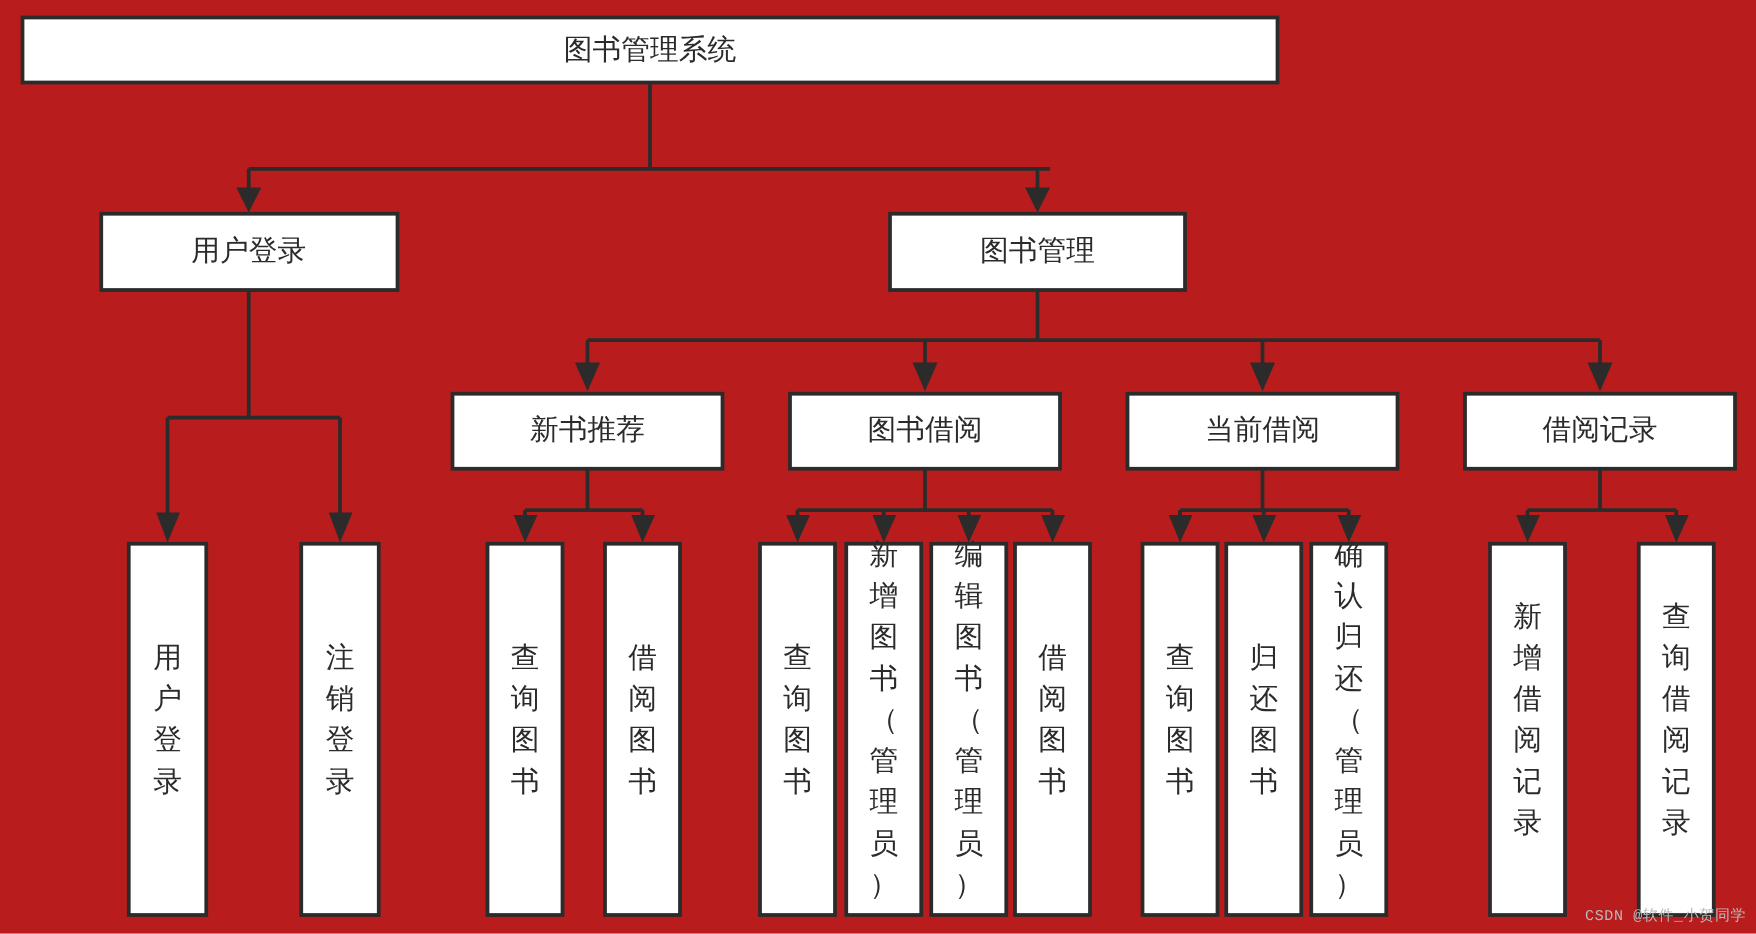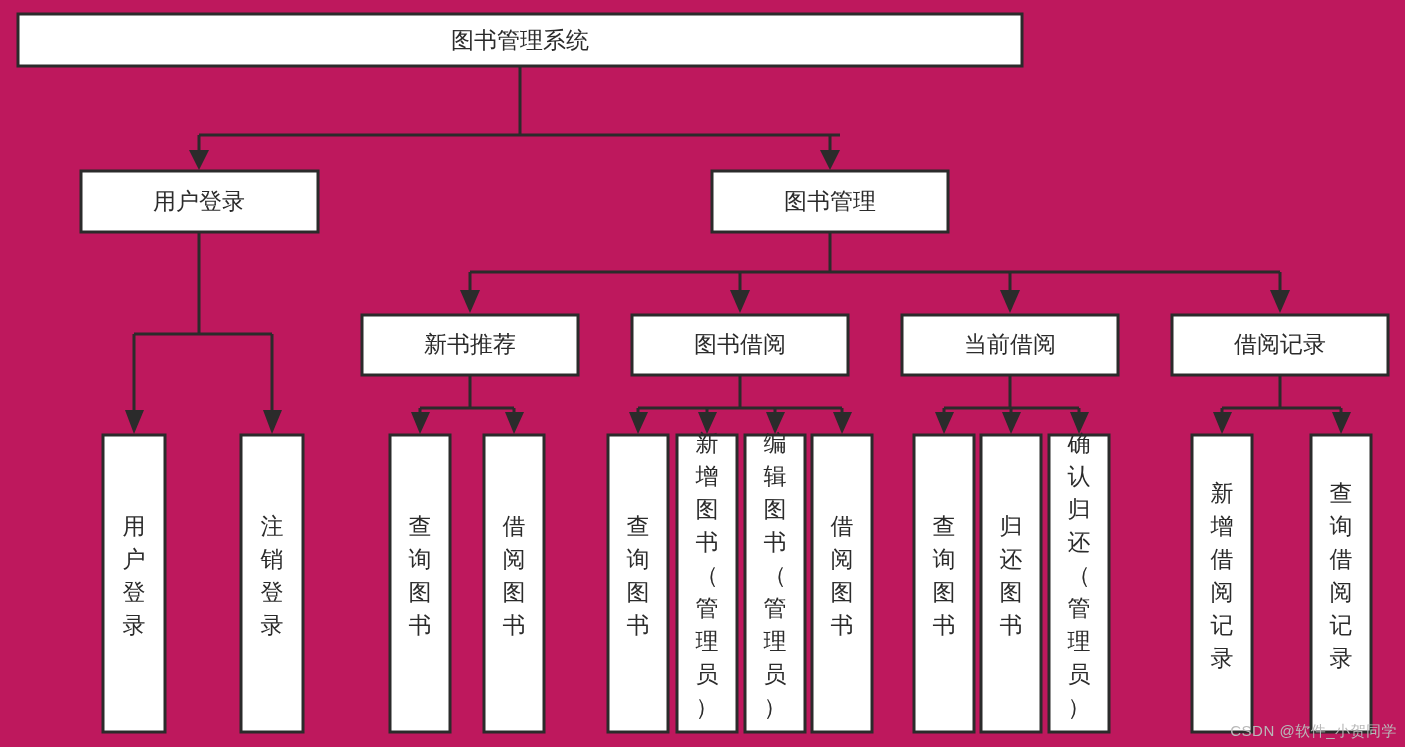--- a/index.html
+++ b/index.html
@@ -8,21 +8,21 @@
     padding: 0;
     background: #ffffff;
   }
   body {
     font-family: "DejaVu Sans", "Liberation Sans", sans-serif;
   }
   #canvas {
     position: relative;
     width: 1405px;
     height: 747px;
-    background: #be185d;
+    background: #b91c1c;
     overflow: hidden;
   }
   svg.tree {
     position: absolute;
     left: 0;
     top: 0;
     width: 1405px;
     height: 747px;
   }
   .node-rect {
@@ -52,22 +52,22 @@
     font-family: "DejaVu Sans", "Liberation Sans", sans-serif;
     fill: #2b2b2b;
     font-size: 23px;
     text-anchor: middle;
     white-space: pre;
   }
   .watermark {
     position: absolute;
     right: 8px;
     bottom: 6px;
-    font-family: Liberation Sans, sans-serif;
-    font-size: 15px;
+    font-family: Liberation Mono, monospace;
+    font-size: 12px;
     color: #b9b9b9;
     letter-spacing: 0.5px;
     user-select: none;
     pointer-events: none;
   }
 </style>
 </head>
 <body>
 
 <div id="canvas">

